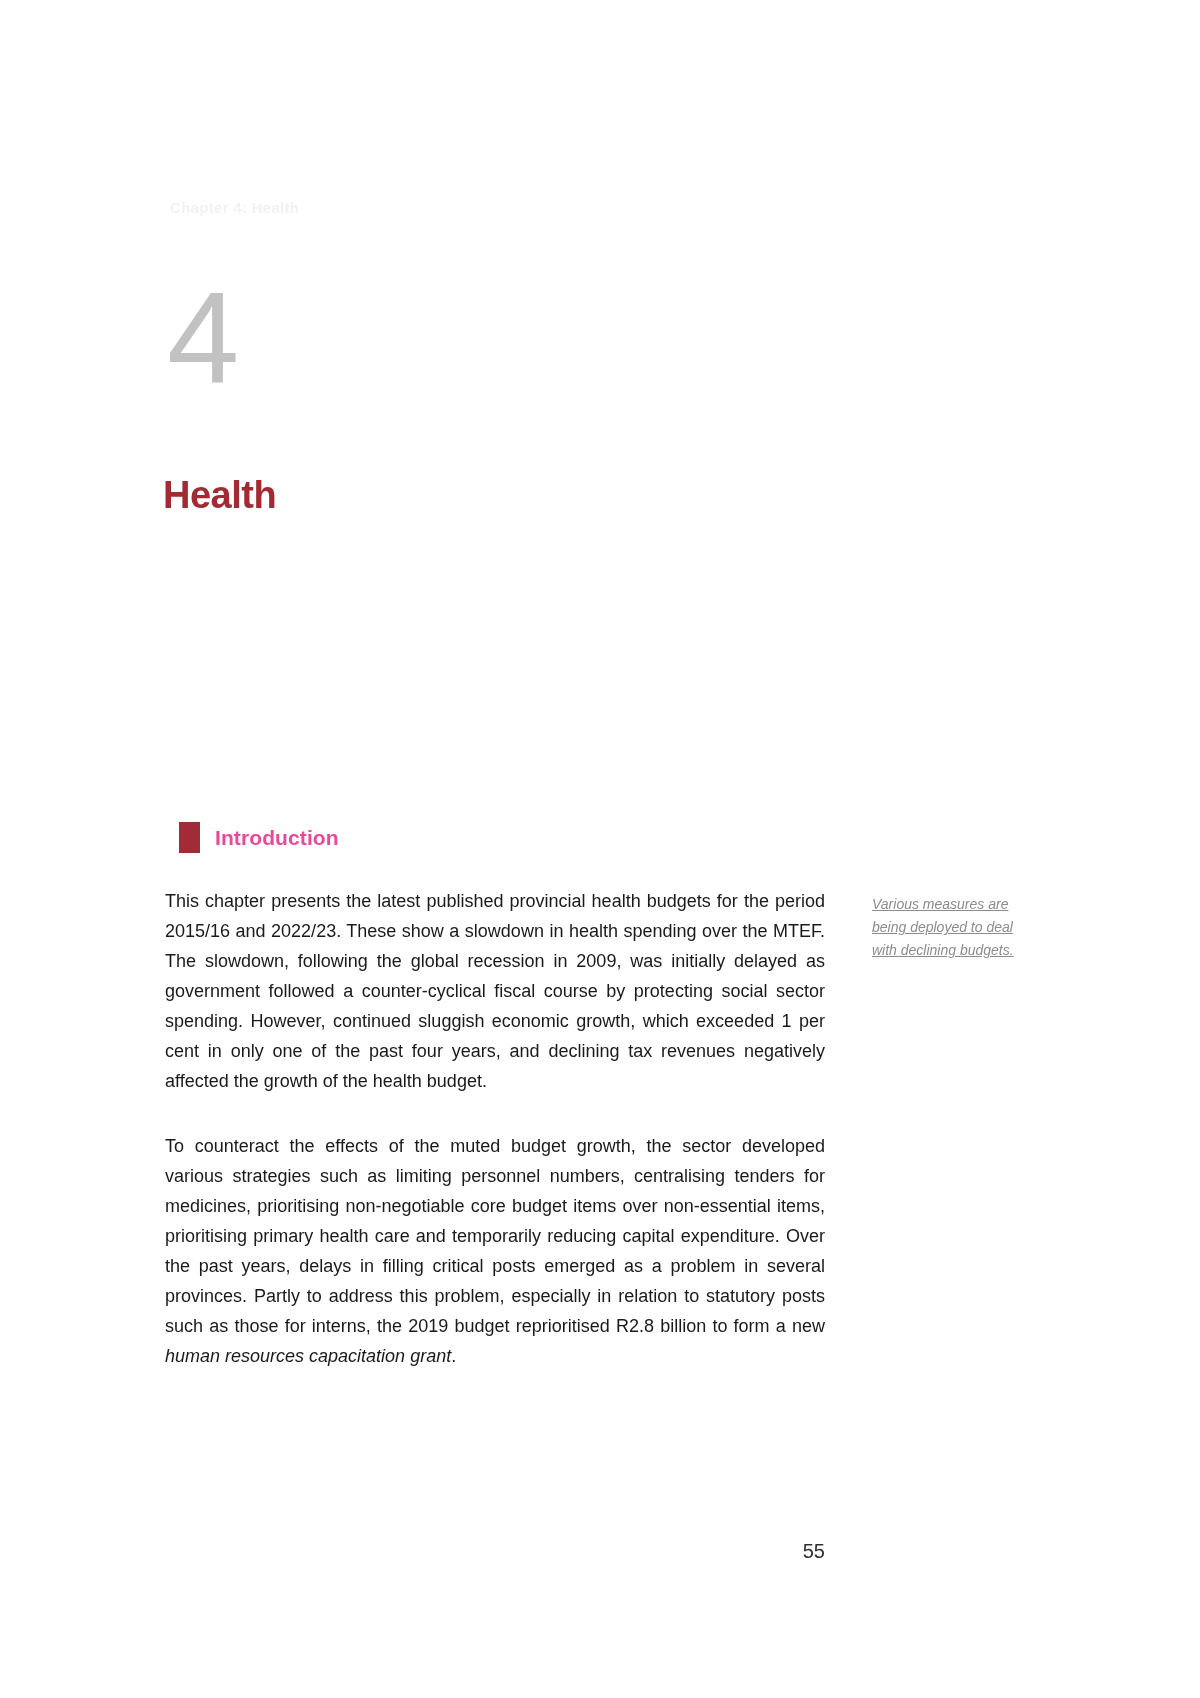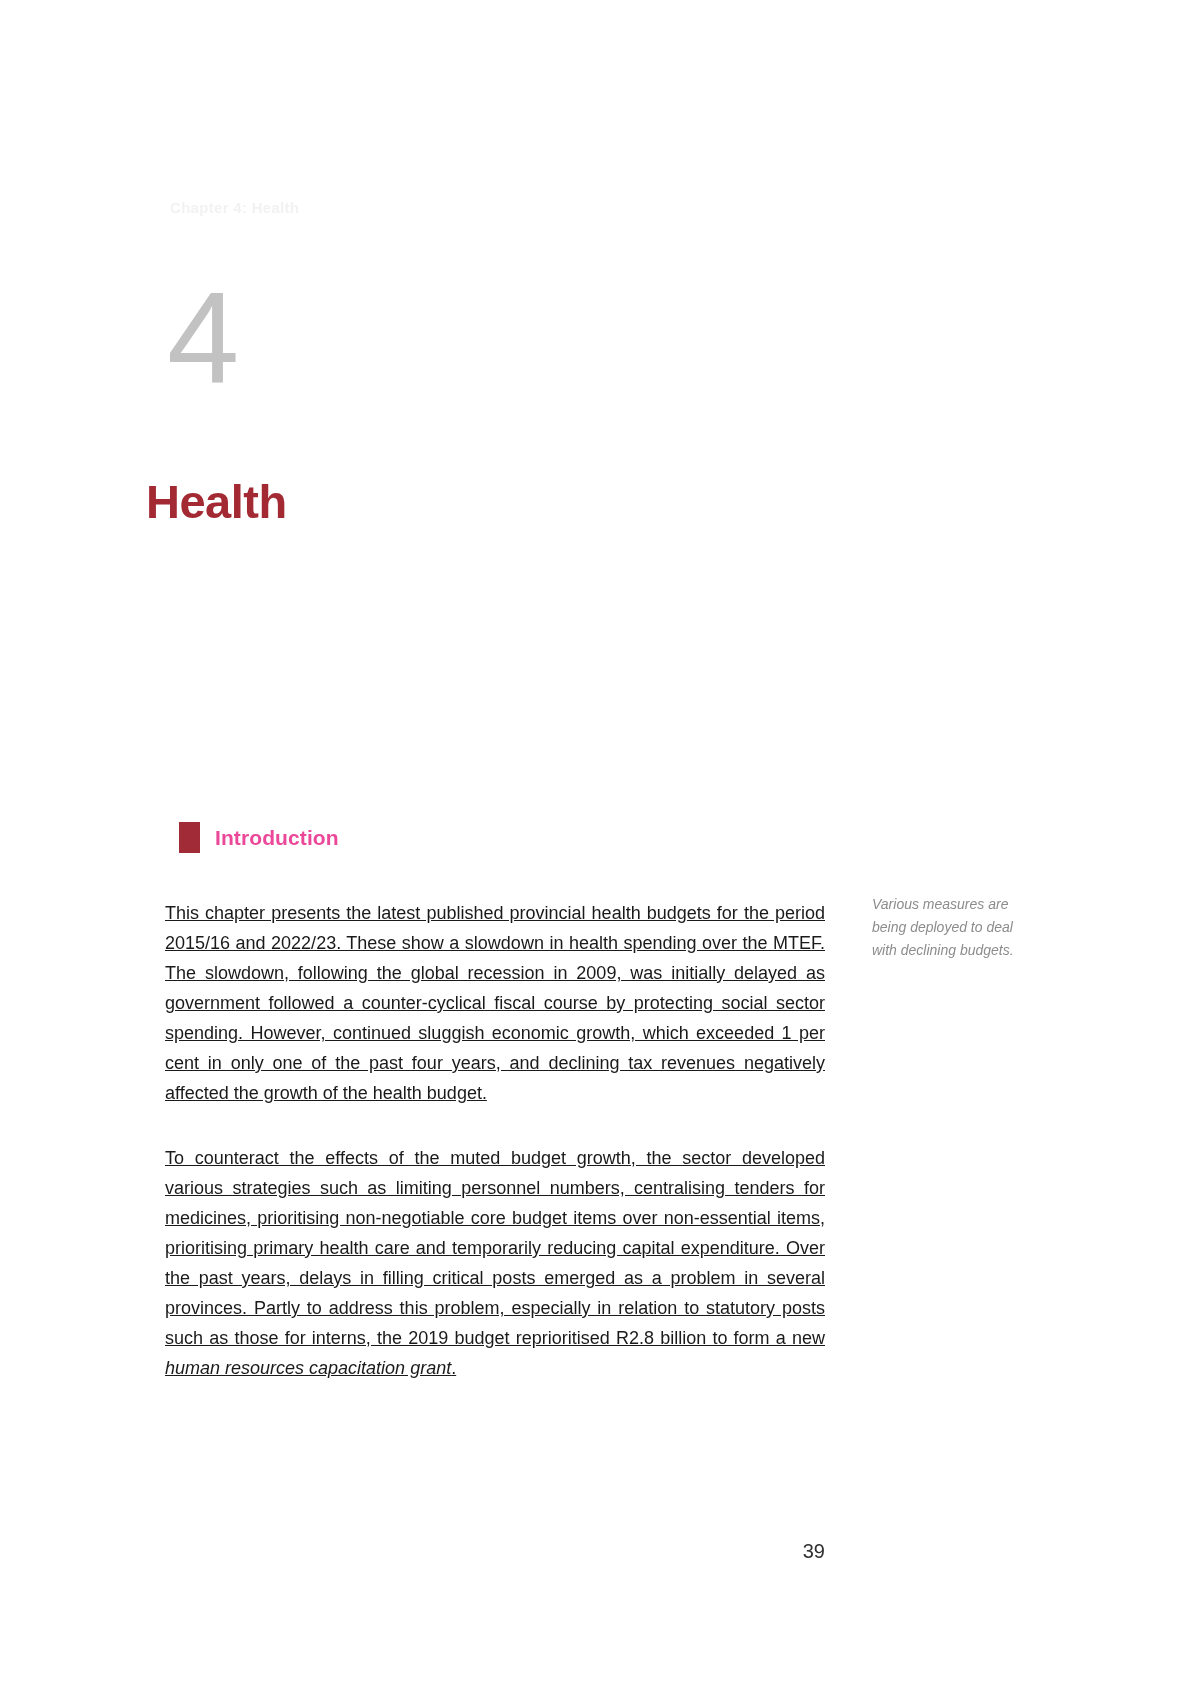--- a/index.html
+++ b/index.html
@@ -30,23 +30,23 @@
   .chapter-number{
     position:absolute;
     left:167px; top:272px;
     font-size:130px;
     line-height:1;
     font-weight:normal;
     color:var(--number-gray);
   }
   .chapter-title{
     position:absolute;
-    left:146px; top:474px;
+    left:163px; top:474px;
     margin:0;
-    font-size:47px;
+    font-size:38px;
     font-weight:bold;
     color:var(--accent-red);
     letter-spacing:-0.5px;
   }
   .section-heading-bullet{
     position:absolute;
     left:179px; top:822px;
     width:21px; height:31px;
     background:var(--bullet-red);
   }
@@ -61,37 +61,37 @@
   .body-col{
     position:absolute;
     left:165px; top:886px;
     width:660px;
     font-size:18px;
     line-height:30px;
     color:#1a1a1a;
     text-align:justify;
   }
   .body-col p{
-    margin:12px 0 35px 0;
-    text-decoration:underline;
+    margin:0 0 35px 0;
   }
   .body-col .em{
     font-style:italic;
   }
   .margin-col{
     position:absolute;
     left:872px; top:893px;
     width:172px;
     font-size:14px;
     line-height:23px;
     font-style:italic;
     color:var(--note-gray);
   }
   .margin-col .margin-note{
     margin:0 4px 18px 0;
+    text-decoration:underline;
   }
   .page-number{
     position:absolute;
     left:165px; top:1540px;
     width:660px;
     text-align:right;
     font-size:20px;
     color:#303030;
   }
 </style>
@@ -112,15 +112,15 @@
 
   <div class="body-col" id="body-col">
       <p><span>This chapter presents the latest published provincial health budgets for the period 2015/16 and 2022/23. These show a slowdown in health spending over the MTEF. The slowdown, following the global recession in 2009, was initially delayed as government followed a counter-cyclical fiscal course by protecting social sector spending. However, continued sluggish economic growth, which exceeded 1 per cent in only one of the past four years, and declining tax revenues negatively affected the growth of the health budget.</span></p>
       <p><span>To counteract the effects of the muted budget growth, the sector developed various strategies such as limiting personnel numbers, centralising tenders for medicines, prioritising non-negotiable core budget items over non-essential items, prioritising primary health care and temporarily reducing capital expenditure. Over the past years, delays in filling critical posts emerged as a problem in several provinces. Partly to address this problem, especially in relation to statutory posts such as those for interns, the 2019 budget reprioritised R2.8 billion to form a new </span><span class="em">human resources capacitation grant</span><span>.</span></p>
     </div>
 
   <div class="margin-col" id="margin-col">
       <p class="margin-note">Various measures are being deployed to deal with declining budgets.</p>
     </div>
 
-  <div class="page-number">39</div>
+  <div class="page-number">55</div>
 
 </div>
 
 </body></html>

